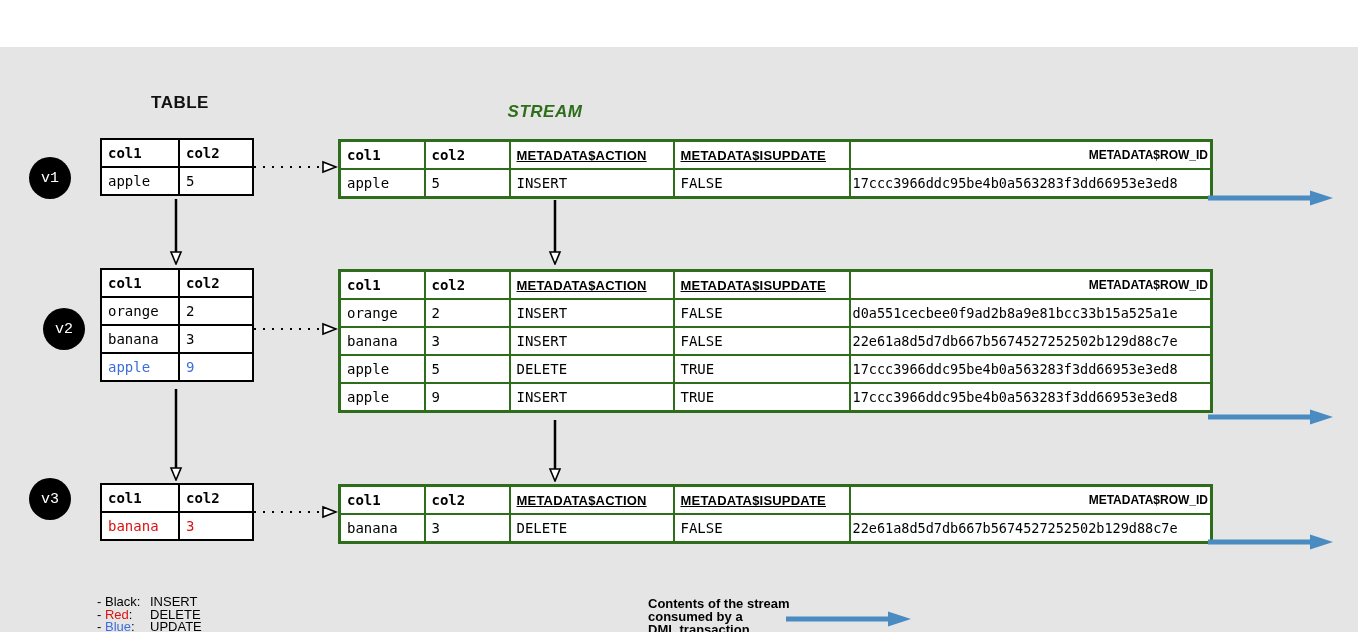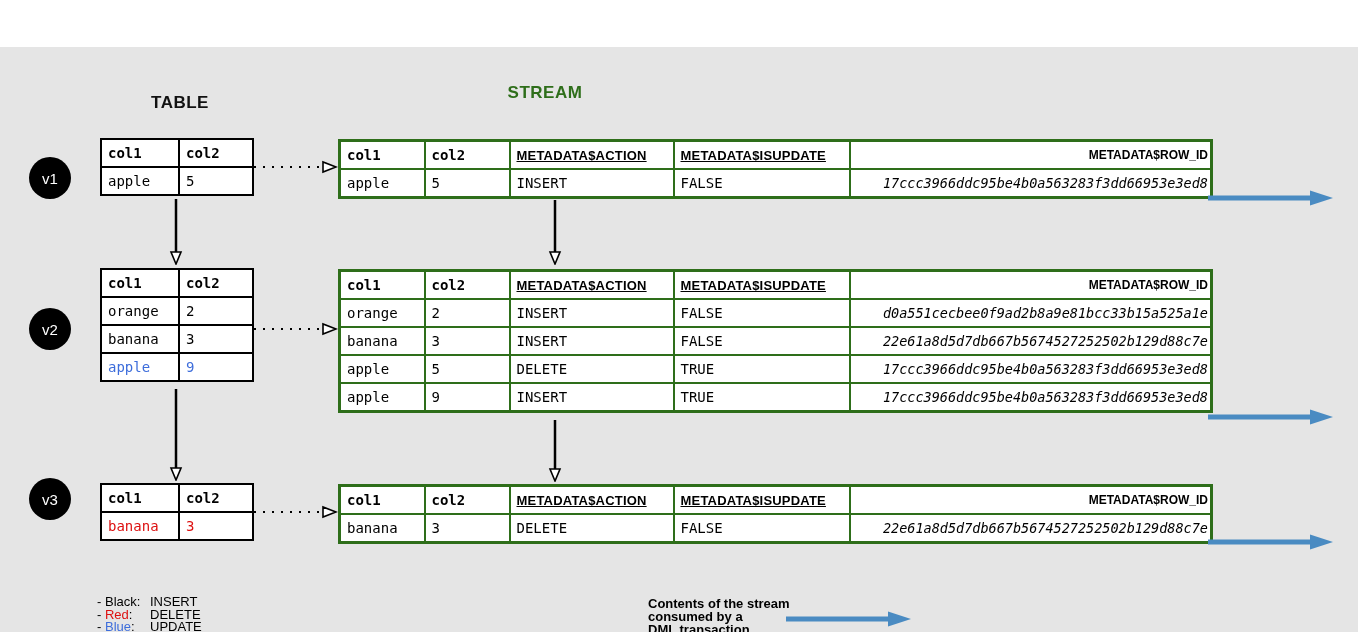--- a/index.html
+++ b/index.html
@@ -5,53 +5,53 @@
   html,body{margin:0;padding:0;background:#ffffff;}
   #canvas{position:relative;width:1358px;height:632px;background:#e5e5e5;overflow:hidden;
           font-family:"Liberation Sans",sans-serif;margin-top:47px;}
   .abs{position:absolute;}
 
   .sec-title{font-size:17px;font-weight:bold;letter-spacing:.5px;text-align:center;width:140px;color:#111;}
   .sec-title.green{color:#2e6e1a;}
 
   .badge{width:42px;height:42px;border-radius:50%;background:#000;color:#fff;
          display:flex;align-items:center;justify-content:center;
-         font-family:Liberation Sans, sans-serif;font-size:15px;}
+         font-family:Liberation Mono, monospace;font-size:15px;}
 
   table{border-collapse:collapse;table-layout:fixed;background:#fff;}
   .ltable{border:2px solid #000;}
   .ltable th,.ltable td{border:2px solid #000;}
   .stable{border:3px solid #2e6e1a;}
   .stable th,.stable td{border:2px solid #2e6e1a;}
 
   th,td{height:26px;padding:0 0 0 6px;text-align:left;vertical-align:middle;
         font-family:"DejaVu Sans Mono",monospace;font-size:14px;color:#000;
         overflow:hidden;white-space:nowrap;}
   th{font-weight:bold;}
   th.meta{font-family:"Liberation Sans",sans-serif;font-size:13px;letter-spacing:.2px;text-decoration:underline;}
   th.rowid-h{font-family:"Liberation Sans",sans-serif;font-size:12px;text-align:right;padding:0 2px;}
-  td.rowid{text-align:right;font-size:13.5px;padding:0 2px;font-style:italic;}
+  td.rowid{text-align:left;font-size:13.5px;padding:0 2px;}
   .c-update td{color:#3d6ddb;}
   .c-delete td{color:#dd1111;}
 
   .legend{font-size:13px;font-weight:normal;color:#000;line-height:12.5px;}
   .legend .row{display:flex;}
   .legend .key{width:53px;}
   .legend .red{color:#dd1111;}
   .legend .blue{color:#3d6ddb;}
 
   .annot{font-size:13px;font-weight:bold;color:#000;line-height:13px;}
 </style>
 </head>
 <body>
 
 <div id="canvas">
 
   <div class="abs sec-title" style="left:110px;top:46px;">TABLE</div>
-  <div class="abs sec-title green" style="left:475px;top:36px;">STREAM</div>
+  <div class="abs sec-title green" style="left:475px;top:55px;font-style:italic;">STREAM</div>
 
   <div class="abs badge" style="left:29px;top:110px;">v1</div>
 
   <table class="abs ltable" style="left:100px;top:91px;width:152px;">
     <colgroup>
         <col style="width:78px">
         <col style="width:74px">
       </colgroup>
     <tbody>
         <tr>
@@ -103,21 +103,21 @@
 
   <svg class="abs" style="left:169px;top:152px;" width="14" height="66">
     <line x1="7" y1="0" x2="7" y2="54" stroke="#000" stroke-width="2.5"></line>
     <path d="M7 65 L2 53 L12 53 Z" fill="#fff" stroke="#000" stroke-width="1.6"></path>
   </svg>
   <svg class="abs" style="left:548px;top:153px;" width="14" height="65">
     <line x1="7" y1="0" x2="7" y2="53" stroke="#000" stroke-width="2.5"></line>
     <path d="M7 64 L2 52 L12 52 Z" fill="#fff" stroke="#000" stroke-width="1.6"></path>
   </svg>
 
-  <div class="abs badge" style="left:29px;top:261px;">v2</div>
+  <div class="abs badge" style="left:43px;top:261px;">v2</div>
 
   <table class="abs ltable" style="left:100px;top:221px;width:152px;">
     <colgroup>
         <col style="width:78px">
         <col style="width:74px">
       </colgroup>
     <tbody>
         <tr>
       <th>col1</th>
       <th>col2</th>

